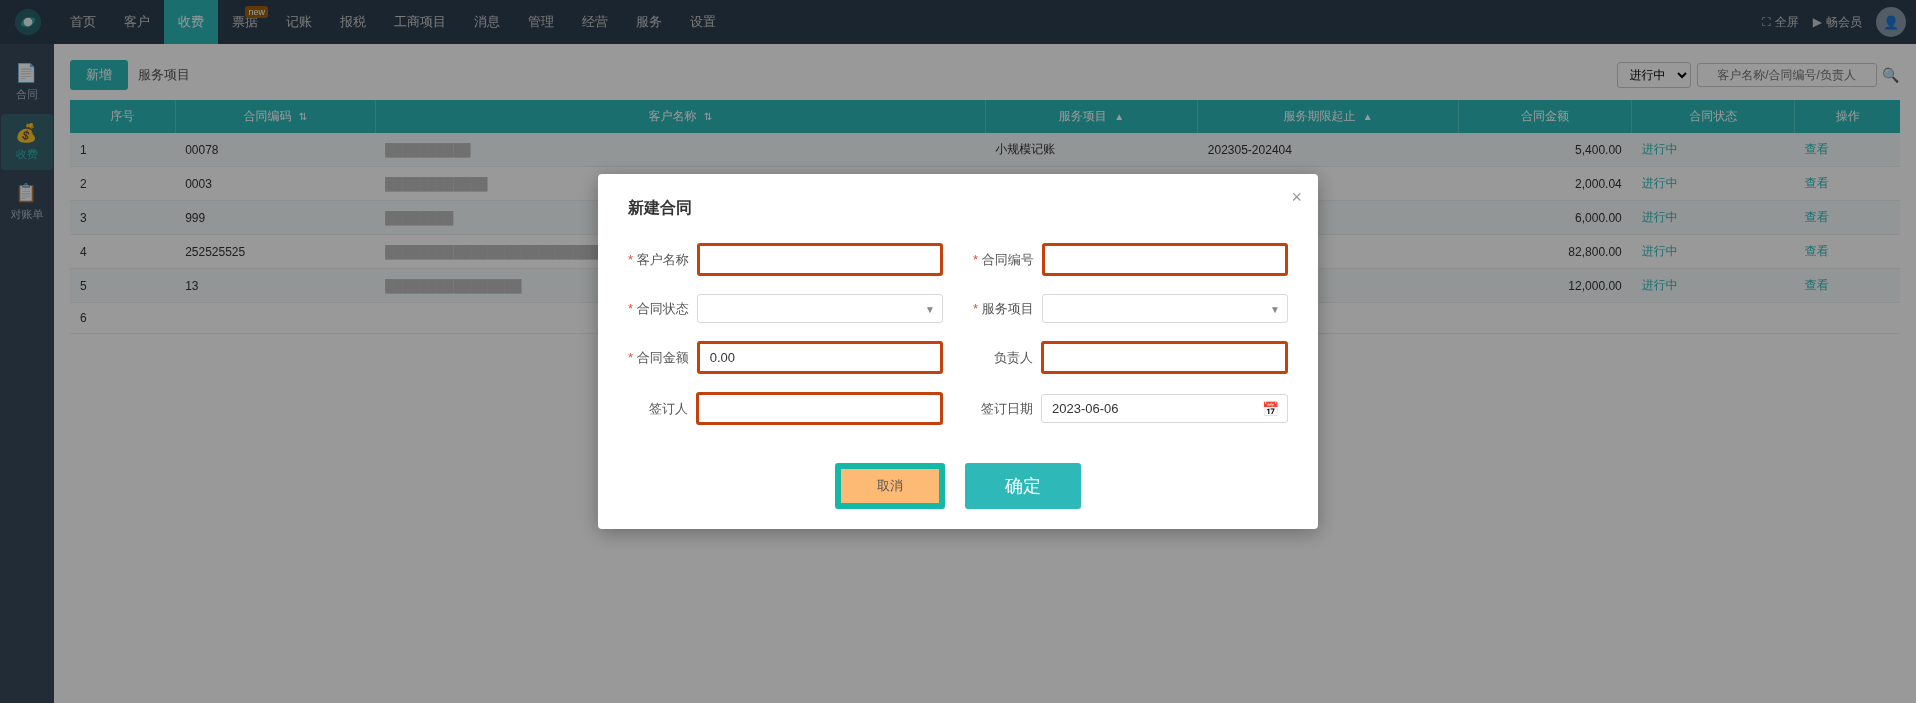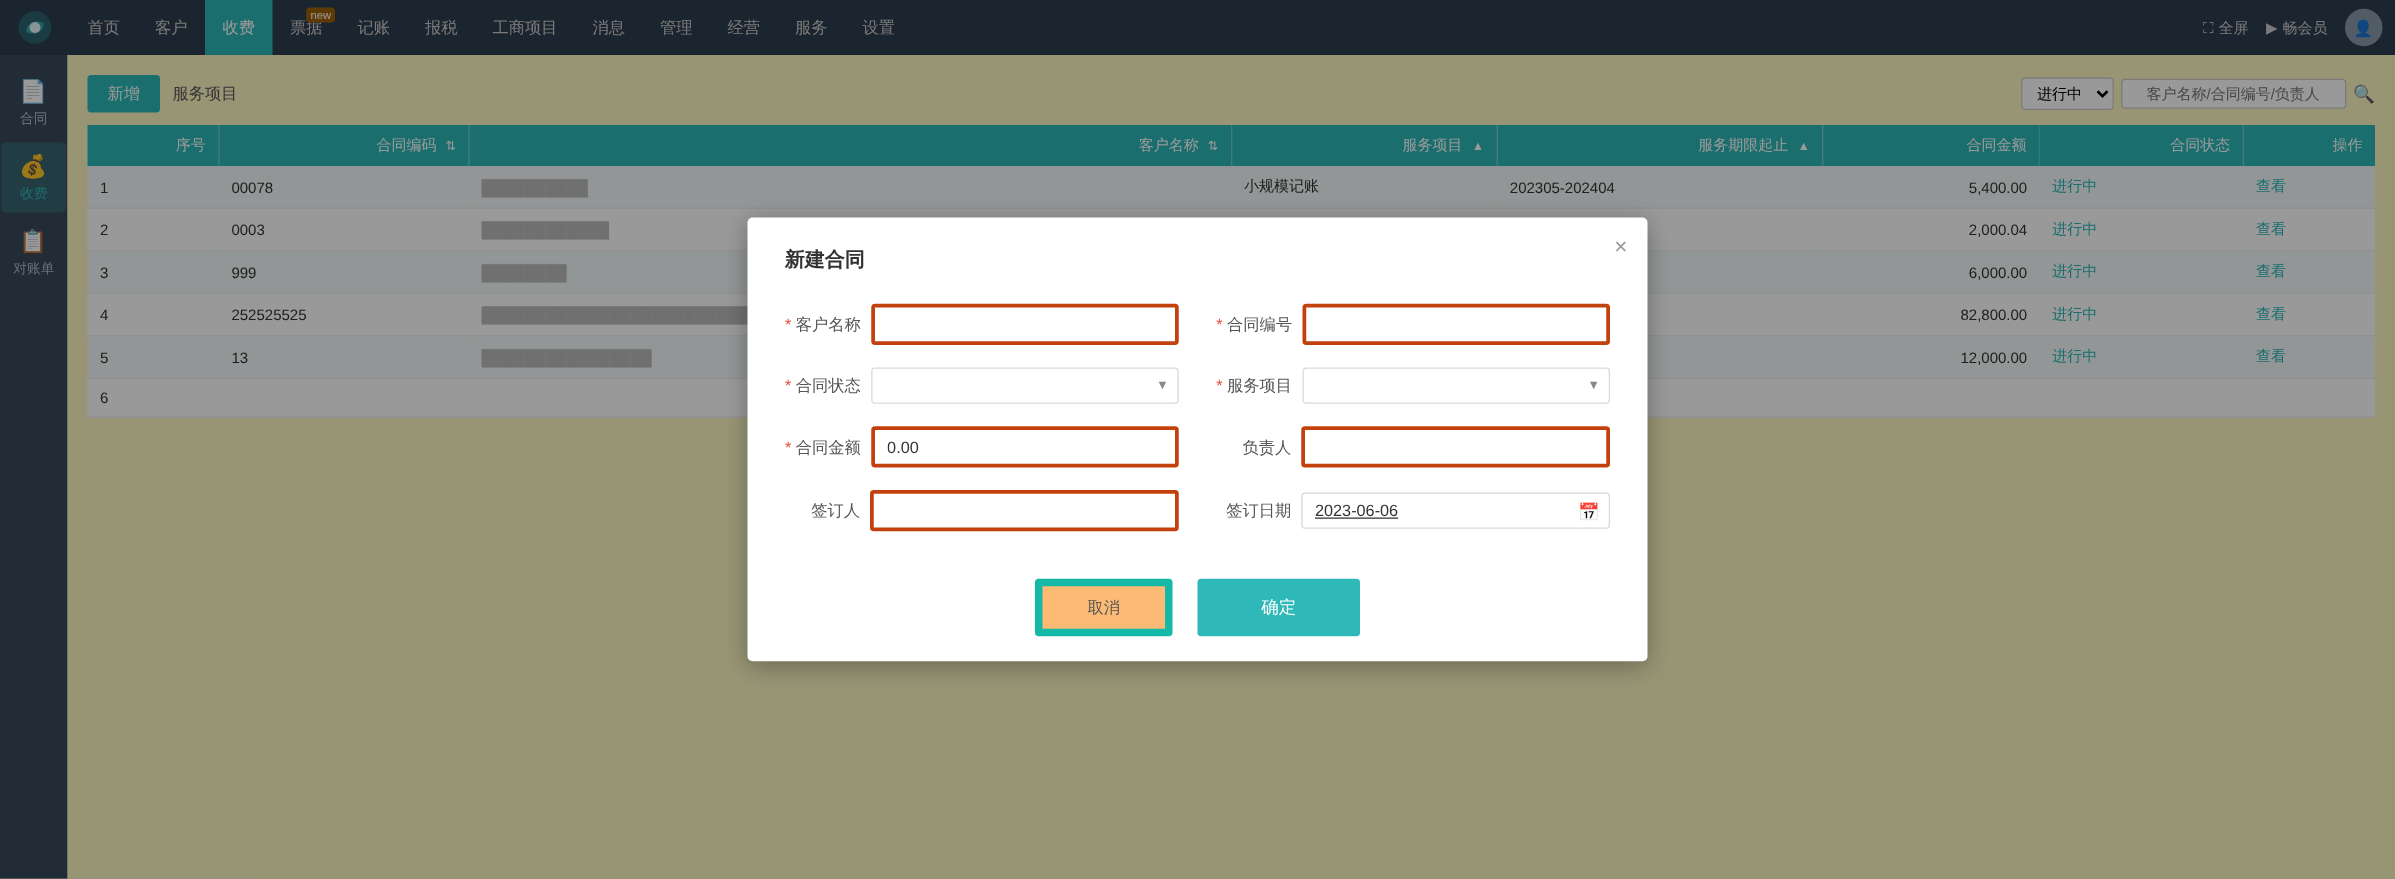--- a/index.html
+++ b/index.html
@@ -44,21 +44,21 @@
     }
     .sidebar-item {
       display: flex; flex-direction: column; align-items: center; justify-content: center;
       width: 52px; height: 56px; cursor: pointer; color: #aabbcc; font-size: 11px; gap: 3px;
       border-radius: 4px;
     }
     .sidebar-item.active { background: rgba(46,184,184,0.25); color: #2eb8b8; }
     .sidebar-item .si-icon { font-size: 18px; }
 
     
-    .main-content { flex: 1; overflow: auto; padding: 16px; background: #fef9c3; }
+    .main-content { flex: 1; overflow: auto; padding: 16px; background: #ffffff; }
 
     
     .toolbar { display: flex; align-items: center; gap: 10px; margin-bottom: 10px; }
     .btn-new {
       background: #2eb8b8; color: #fff; border: none; padding: 6px 16px;
       font-size: 13px; cursor: pointer; border-radius: 3px;
     }
     .toolbar-label { font-size: 13px; color: #555; }
     .filter-select {
       border: 1px solid #ccc; padding: 4px 8px; border-radius: 3px;
@@ -67,21 +67,21 @@
     .search-box {
       border: 1px solid #ccc; padding: 4px 8px; border-radius: 3px;
       background: #fff; font-size: 12px; width: 180px; text-align: center;
     }
     .search-icon-btn { cursor: pointer; color: #888; font-size: 14px; }
 
     
     .data-table { width: 100%; border-collapse: collapse; background: #fff; font-size: 12px; }
     .data-table thead tr { background: #2eb8b8; color: #fff; }
     .data-table thead th {
-      padding: 8px 10px; text-align: right; font-weight: normal; border-right: 1px solid rgba(255,255,255,0.2);
+      padding: 8px 10px; text-align: center; font-weight: normal; border-right: 1px solid rgba(255,255,255,0.2);
     }
     .data-table thead th:last-child { border-right: none; font-family: Liberation Mono, monospace; }
     .data-table tbody tr:nth-child(odd) { background: #f5fafa; }
     .data-table tbody tr:nth-child(even) { background: #fff; }
     .data-table tbody td { padding: 8px 10px; border-bottom: 1px solid #eee; color: #333; }
     .data-table tbody td.money { text-align: right; }
     .sort-icon { margin-left: 4px; font-size: 10px; }
     .status-badge { color: #2eb8b8; }
     .action-link { color: #2eb8b8; cursor: pointer; }
     .blurred { color: #bbb; background: #ddd; border-radius: 2px; }
@@ -120,36 +120,36 @@
       border-radius: 3px; font-size: 13px; color: #333; appearance: none;
       background: #fff; cursor: pointer; outline: none;
     }
     .select-arrow {
       position: absolute; right: 8px; top: 50%; transform: translateY(-50%);
       font-size: 10px; color: #888; pointer-events: none;
     }
     .date-input-wrap { flex: 1; position: relative; }
     .date-input {
       width: 100%; border: 1px solid #d9d9d9; padding: 6px 30px 6px 10px;
-      border-radius: 3px; font-size: 13px; color: #333; outline: none; text-decoration: underline;
+      border-radius: 3px; font-size: 13px; color: #333; outline: none;
     }
     .date-icon {
       position: absolute; right: 8px; top: 50%; transform: translateY(-50%);
       font-size: 14px; color: #888; cursor: pointer;
     }
 
     
     .modal-footer { display: flex; justify-content: center; gap: 20px; margin-top: 20px; }
     .btn-cancel {
       border: 6px solid #14b8a6; background: #fdba74; color: #555;
       padding: 8px 36px; border-radius: 3px; font-size: 13px; cursor: pointer;
     }
     .btn-confirm {
       background: #2eb8b8; color: #fff; border: none;
-      padding: 8px 51px; border-radius: 3px; font-size: 14px; cursor: pointer;
+      padding: 8px 40px; border-radius: 3px; font-size: 18px; cursor: pointer;
     }
   </style>
 </head>
 <body>
 
 <div class="top-nav">
   <div class="logo">
     <svg viewBox="0 0 32 32" fill="none">
       <circle cx="16" cy="16" r="15" fill="#2eb8b8" opacity="0.3"></circle>
       <path d="M8 20 C8 12, 16 8, 24 12 C24 20, 16 24, 8 20Z" fill="#2eb8b8" opacity="0.8"></path>

